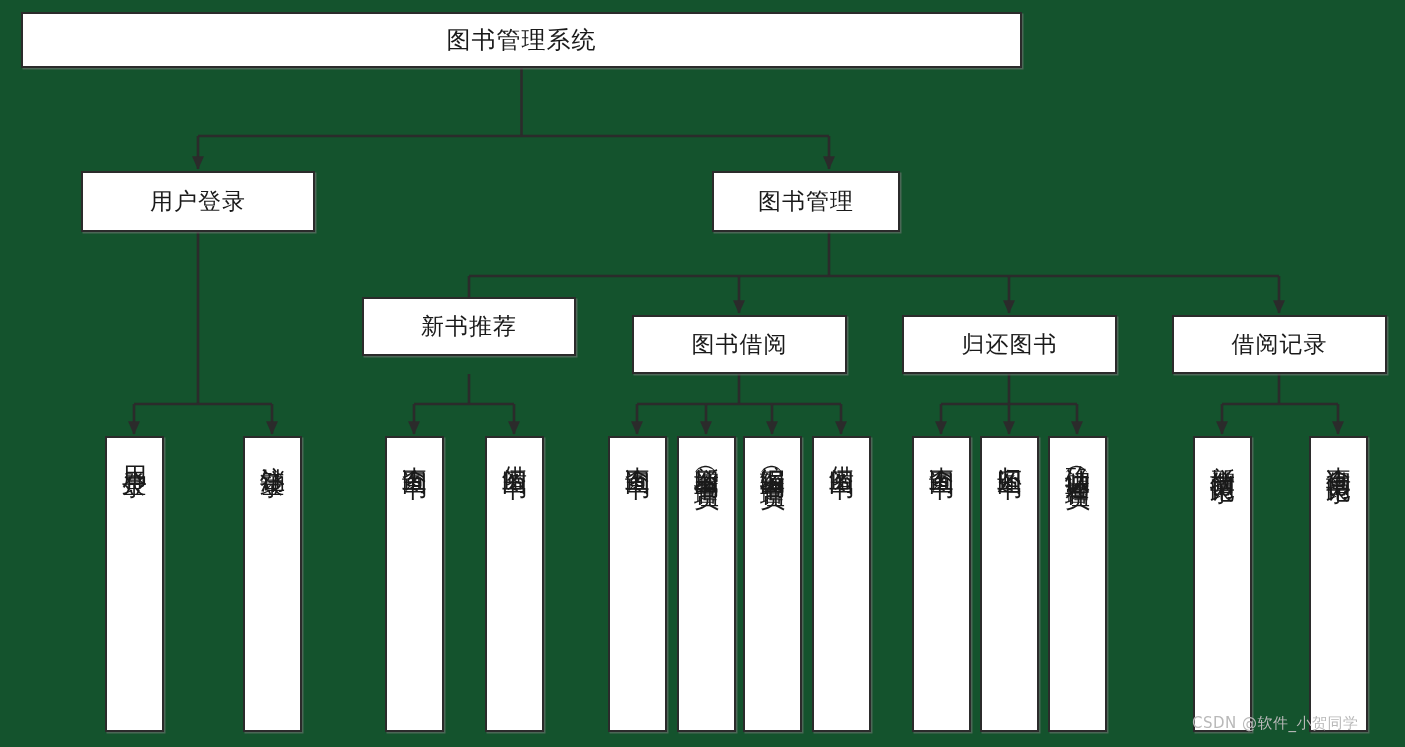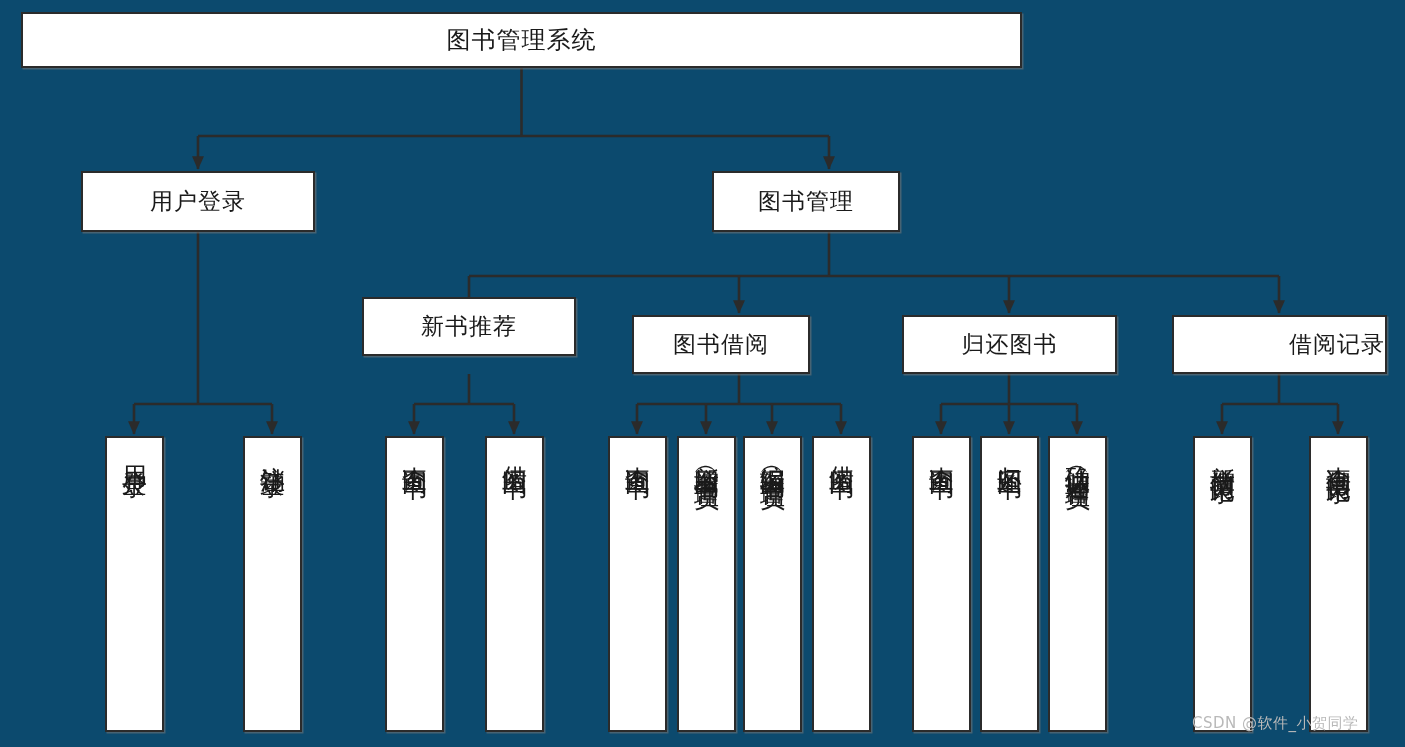--- a/index.html
+++ b/index.html
@@ -5,21 +5,21 @@
 <style>
   html, body {
     margin: 0;
     padding: 0;
     background: #ffffff;
   }
   #canvas {
     position: relative;
     width: 1405px;
     height: 747px;
-    background: #0c4a6e;
+    background: #14532d;
     font-family: "DejaVu Sans", "Liberation Sans", sans-serif;
     overflow: hidden;
   }
   #edges {
     position: absolute;
     left: 0;
     top: 0;
     width: 1405px;
     height: 747px;
     pointer-events: none;
@@ -136,27 +136,27 @@
   <div class="node horiz" style="left:81px; top:171px; width:234px; height:61px;">
     <span>用户登录</span>
   </div>
   <div class="node horiz" style="left:712px; top:171px; width:188px; height:61px;">
     <span>图书管理</span>
   </div>
 
   <div class="node horiz" style="left:362px; top:297px; width:214px; height:59px;">
     <span>新书推荐</span>
   </div>
-  <div class="node horiz" style="left:632px; top:315px; width:178px; height:59px;">
+  <div class="node horiz" style="left:632px; top:315px; width:215px; height:59px;">
     <span>图书借阅</span>
   </div>
   <div class="node horiz" style="left:902px; top:315px; width:215px; height:59px;">
     <span>归还图书</span>
   </div>
-  <div class="node horiz" style="left:1172px; top:315px; width:215px; height:59px;justify-content:flex-end;">
+  <div class="node horiz" style="left:1172px; top:315px; width:215px; height:59px;">
     <span>借阅记录</span>
   </div>
 
   <div class="node vert" style="left:105px; top:436px; width:59px; height:296px;">
     <span class="vlabel">用户登录</span>
   </div>
   <div class="node vert" style="left:243px; top:436px; width:59px; height:296px;">
     <span class="vlabel">注销登录</span>
   </div>
 

